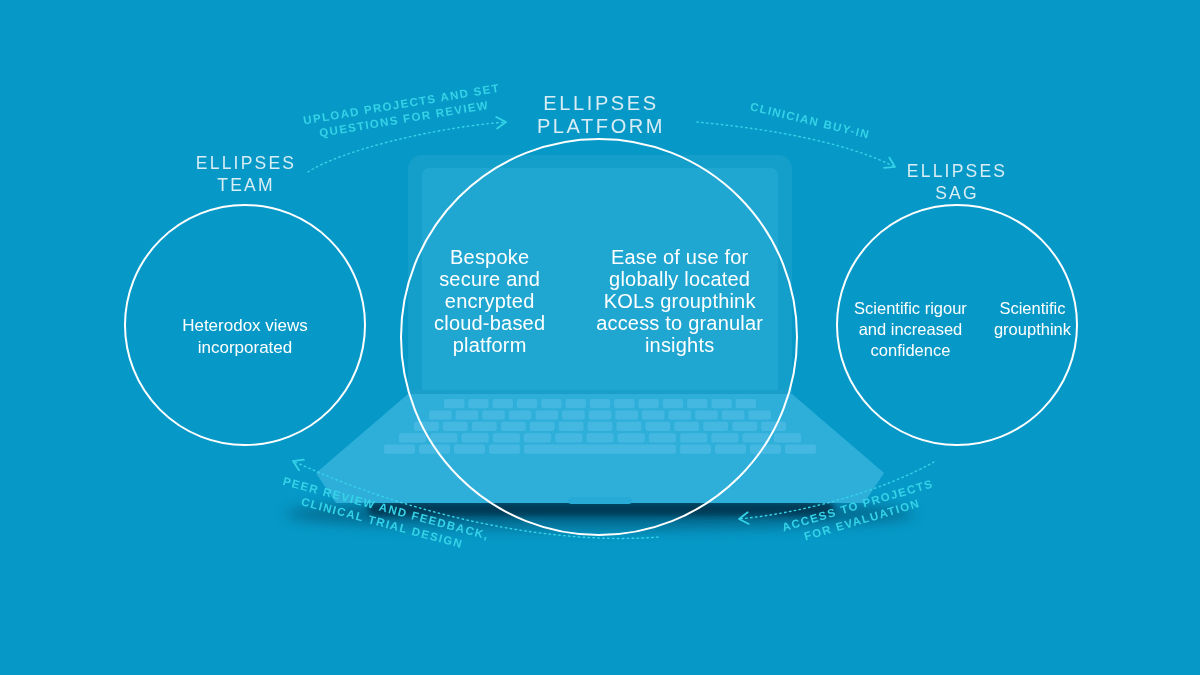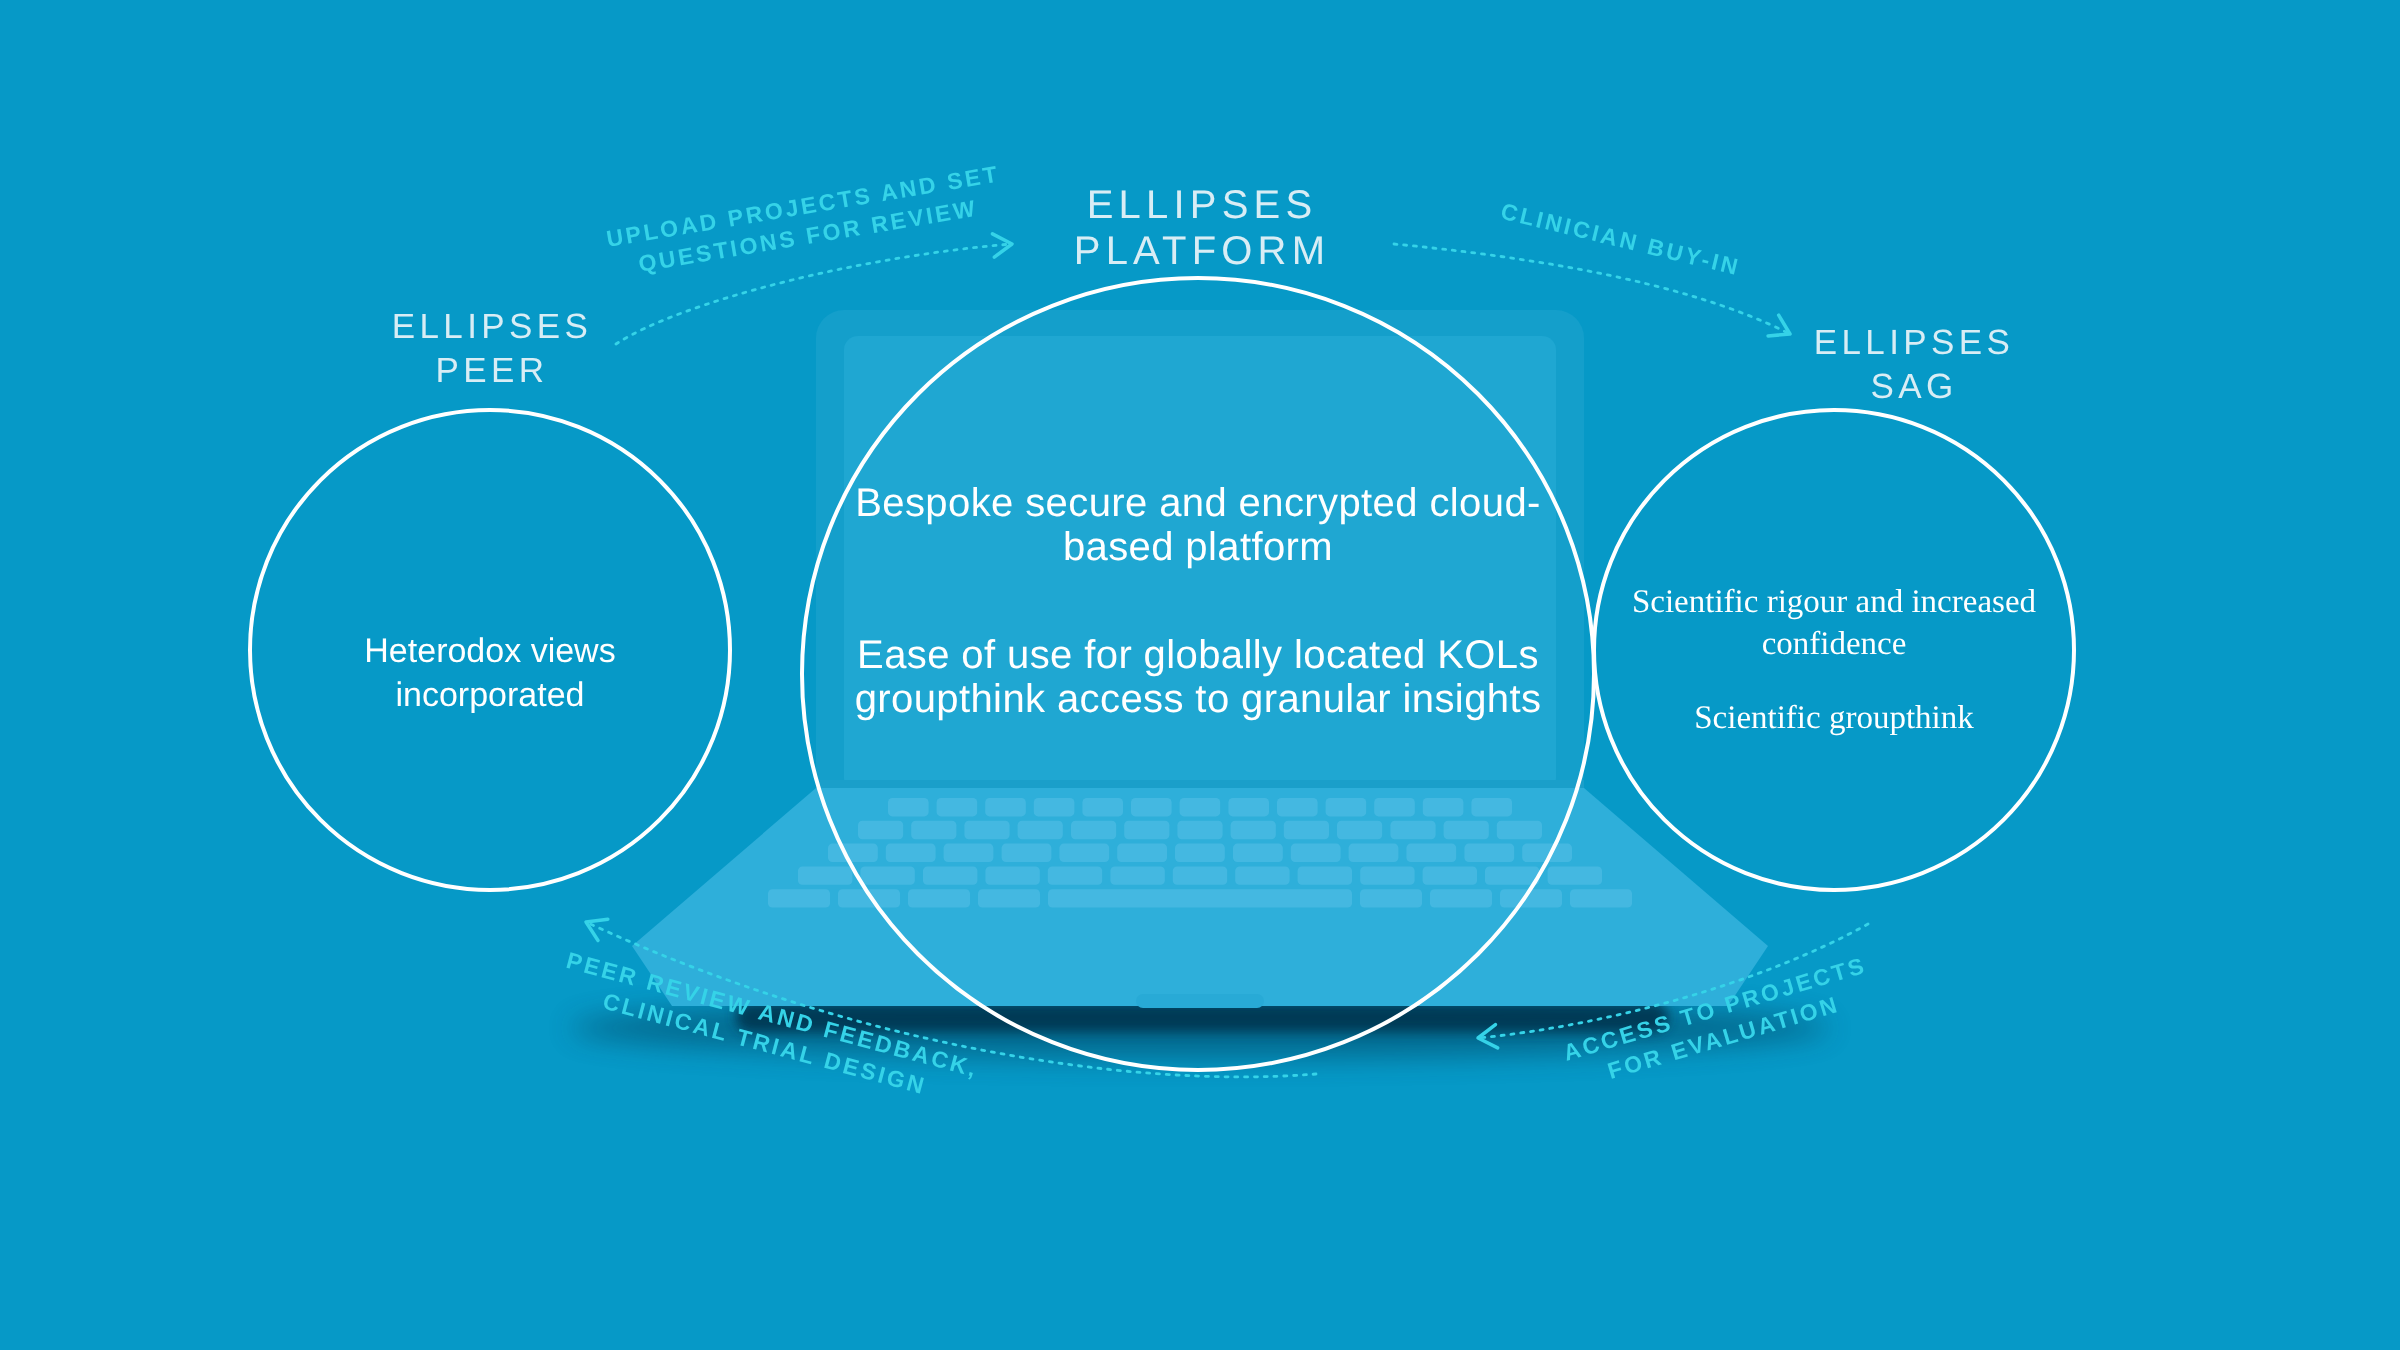--- a/index.html
+++ b/index.html
@@ -12,22 +12,22 @@
   .layer{position:absolute;left:0;top:0;width:1200px;height:675px;}
 
   
   .node{
     position:absolute;border:2px solid var(--circle_stroke,#fff);border-radius:50%;
     display:flex;align-items:center;justify-content:center;text-align:center;
     color:var(--body_text,#fff);box-sizing:border-box;
   }
   .node-team{left:124px;top:204px;width:242px;height:242px;}
   .node-platform{left:400px;top:138px;width:398px;height:398px;border-width:2.5px;}
-  .node-sag{left:796px;top:204px;width:242px;height:242px;font-family:Liberation Serif, serif;}
-  .node-body{display:flex;flex-direction:column;}
+  .node-sag{left:836px;top:204px;width:242px;height:242px;}
+  .node-body{display:flex;flex-direction:row;}
   .node-body p{margin:0;}
   .node-team .node-body{width:208px;gap:18px;font-size:17px;line-height:22px;transform:translateY(12px);}
   .node-platform .node-body{width:348px;gap:32px;font-size:20px;line-height:22px;letter-spacing:.2px;transform:translateY(-36px);}
   .node-sag .node-body{width:228px;gap:16px;font-size:16.5px;line-height:21px;transform:translateY(4px);}
 
   
   .node-title{
     position:absolute;color:var(--heading_text,#D8EDF5);text-align:center;
     letter-spacing:2.2px;transform:translateX(-50%);white-space:nowrap;
   }
@@ -146,21 +146,21 @@
       </marker>
     </defs>
     <path class="arc" d="M 308 172 C 340 151 430 128 506 122" marker-end="url(#ah)"></path>
     <path class="arc" d="M 697 122 C 760 128 842 140 895 167" marker-end="url(#ah)"></path>
     <path class="arc" d="M 658 537 C 560 545 420 520 293 461" marker-end="url(#ah)"></path>
     <path class="arc" d="M 934 462 C 880 492 802 513 739 519" marker-end="url(#ah)"></path>
   </svg>
 
   <div class="node-title title-team">
     <div>ELLIPSES</div>
-    <div>PEER</div>
+    <div>TEAM</div>
   </div>
   <div class="node-title title-platform">
     <div>ELLIPSES</div>
     <div>PLATFORM</div>
   </div>
   <div class="node-title title-sag">
     <div>ELLIPSES</div>
     <div>SAG</div>
   </div>
 

